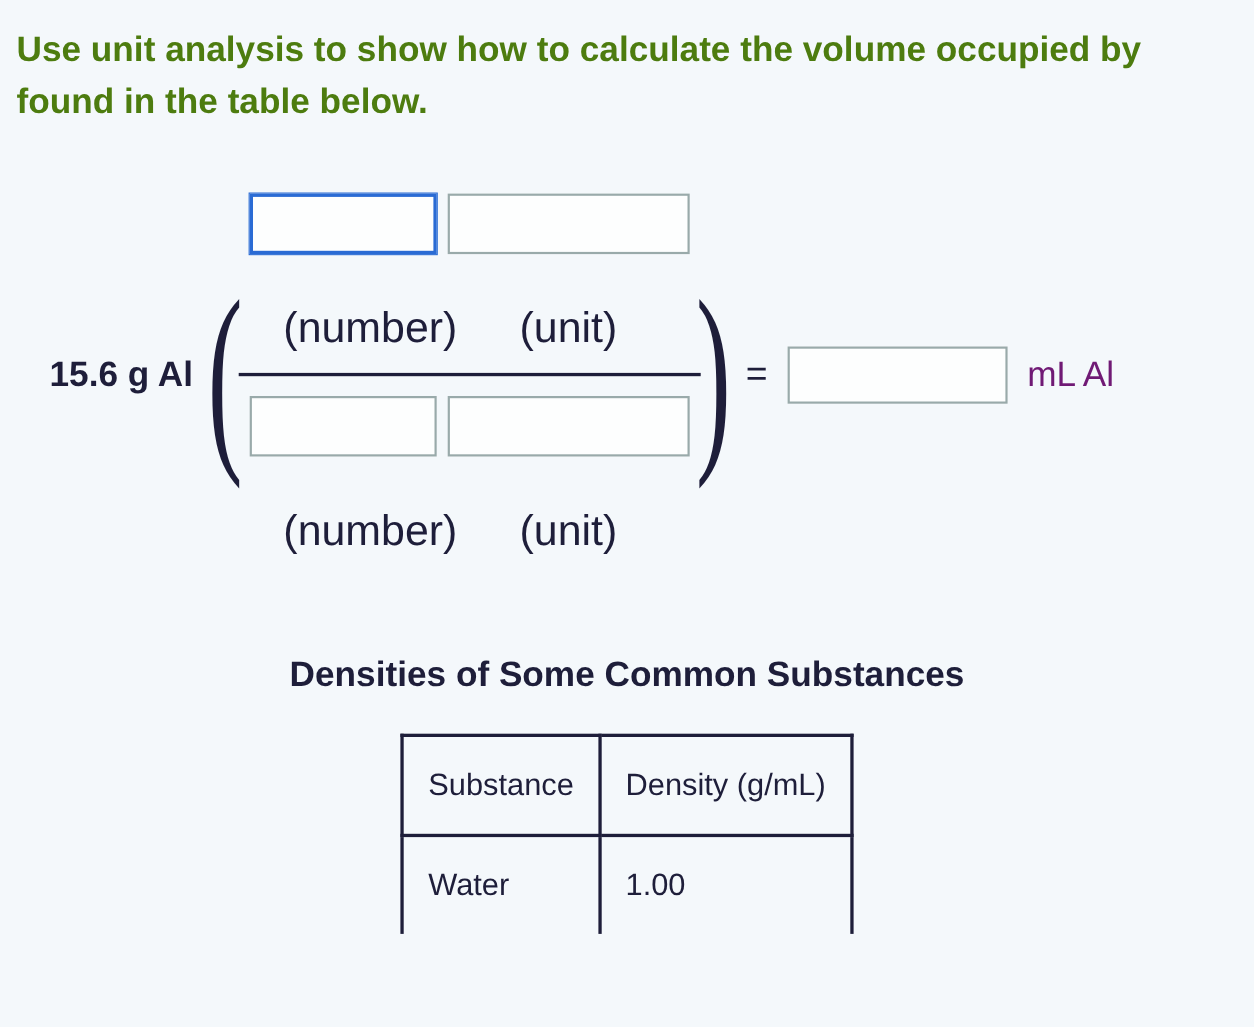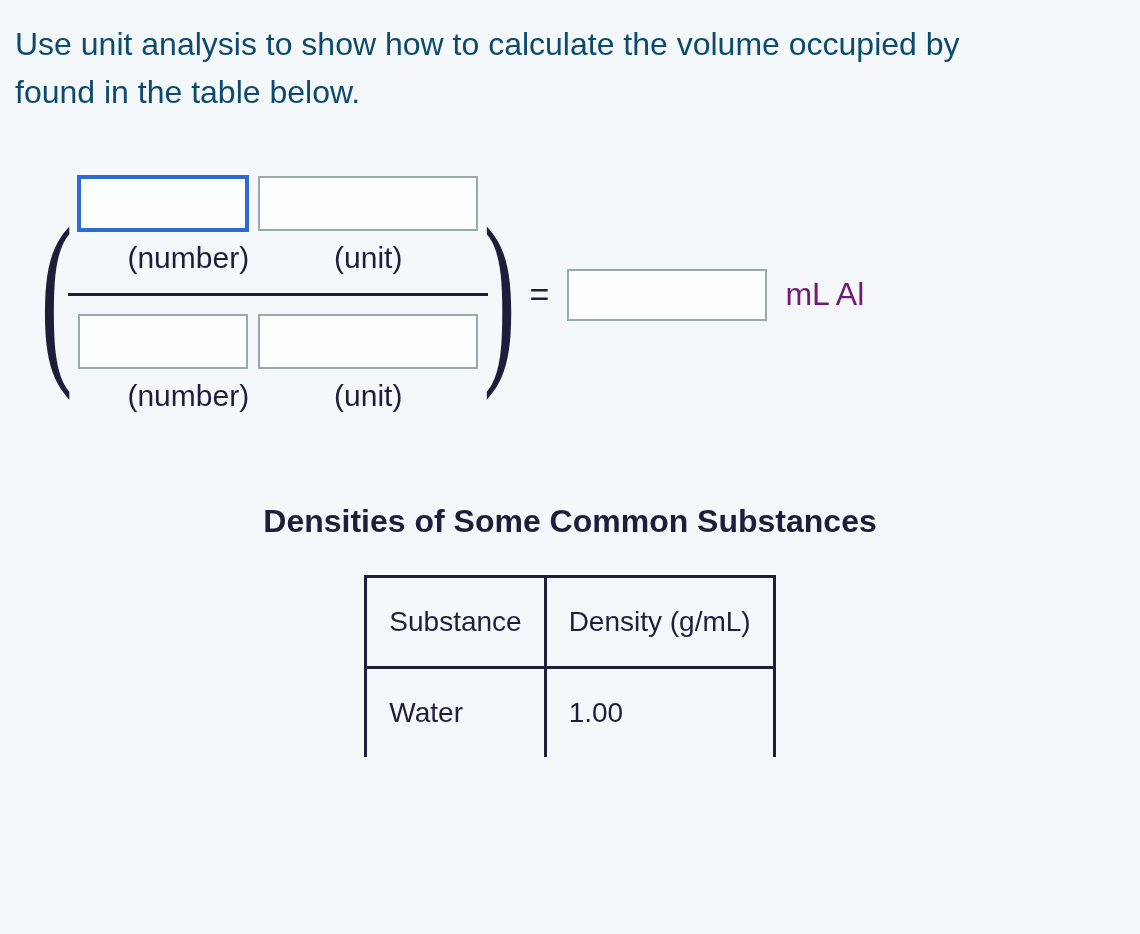--- a/index.html
+++ b/index.html
@@ -9,22 +9,23 @@
     font-family: Arial, Helvetica, sans-serif;
     background: #f4f8fb;
     color: #1a1a2e;
     width: 1140px;
     height: 934px;
     overflow: hidden;
   }
   .question-text {
     font-size: 32px;
     line-height: 1.5;
-    color: #0c4a6e;
+    color: #4d7c0f;
     margin-bottom: 50px;
+    font-weight: bold;
   }
   .equation-row {
     display: flex;
     align-items: center;
     gap: 18px;
     margin-left: 30px;
     margin-bottom: 80px;
   }
   .given {
     font-weight: bold;
@@ -58,22 +59,23 @@
     padding: 10px 0;
   }
   .input-row {
     display: flex;
     gap: 10px;
     margin-bottom: 10px;
   }
   .label-row {
     display: flex;
     gap: 10px;
-    font-size: 30px;
-    color: #1e1e3a;
+    font-size: 39px;
+    color: #1e1e3a;
+    margin-top: 36px;
   }
   .label-row span {
     display: inline-block;
     text-align: center;
   }
   .label-row .num-label { width: 170px; }
   .label-row .unit-label { width: 170px; }
   .frac-bar {
     width: 420px;
     border-top: 3px solid #1e1e3a;
@@ -135,20 +137,21 @@
 </style>
 </head>
 <body>
 
 <div class="question-text">
   <span>Use unit analysis to show how to calculate the volume occupied by</span><br>
   <span>found in the table below.</span>
 </div>
 
 <div class="equation-row">
+  <div class="given">15.6 g Al</div>
 
   <div class="fraction-wrap">
     <span class="paren">(</span>
     <div class="fraction">
       <div class="frac-part">
         <div class="input-row">
           <input class="numbox active" value="" style="">
           <input class="unitbox" value="" style="">
         </div>
         <div class="label-row">

